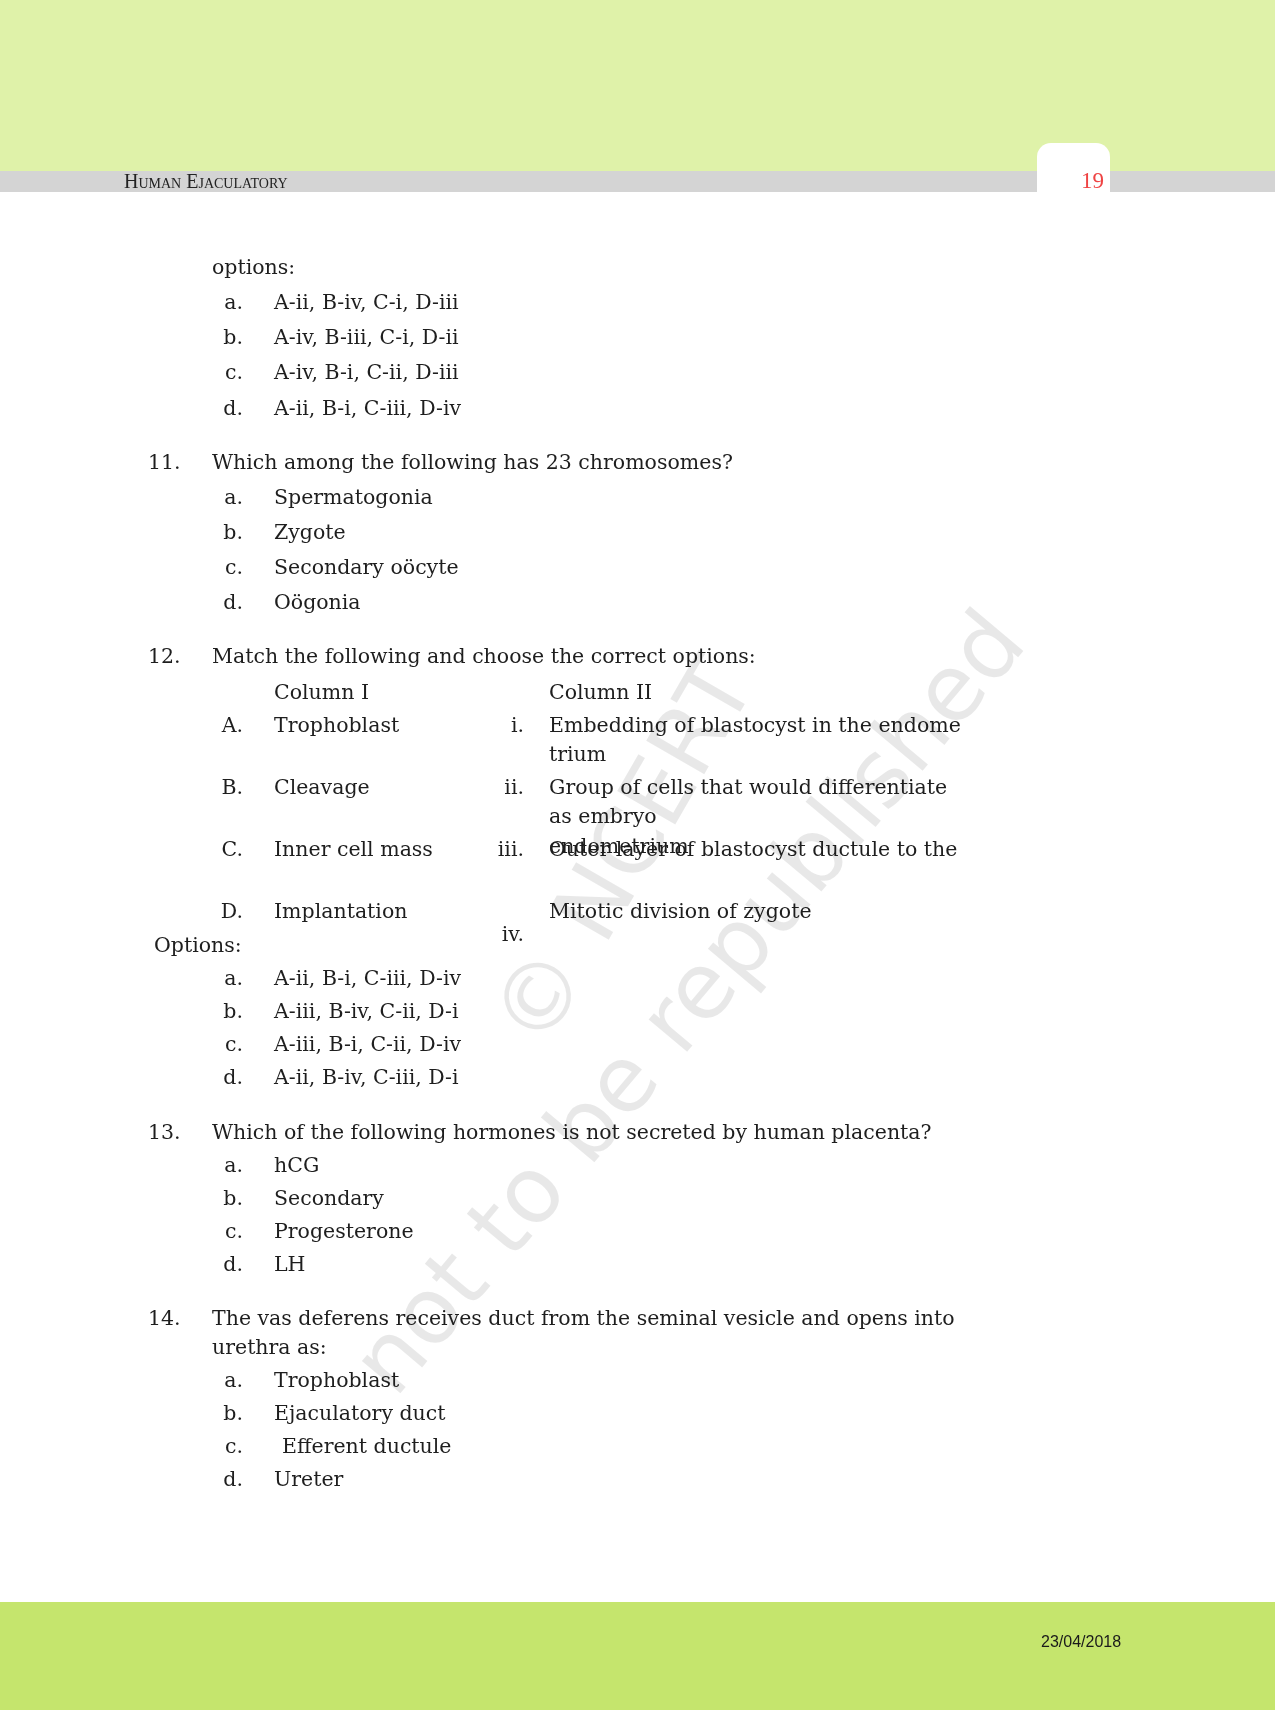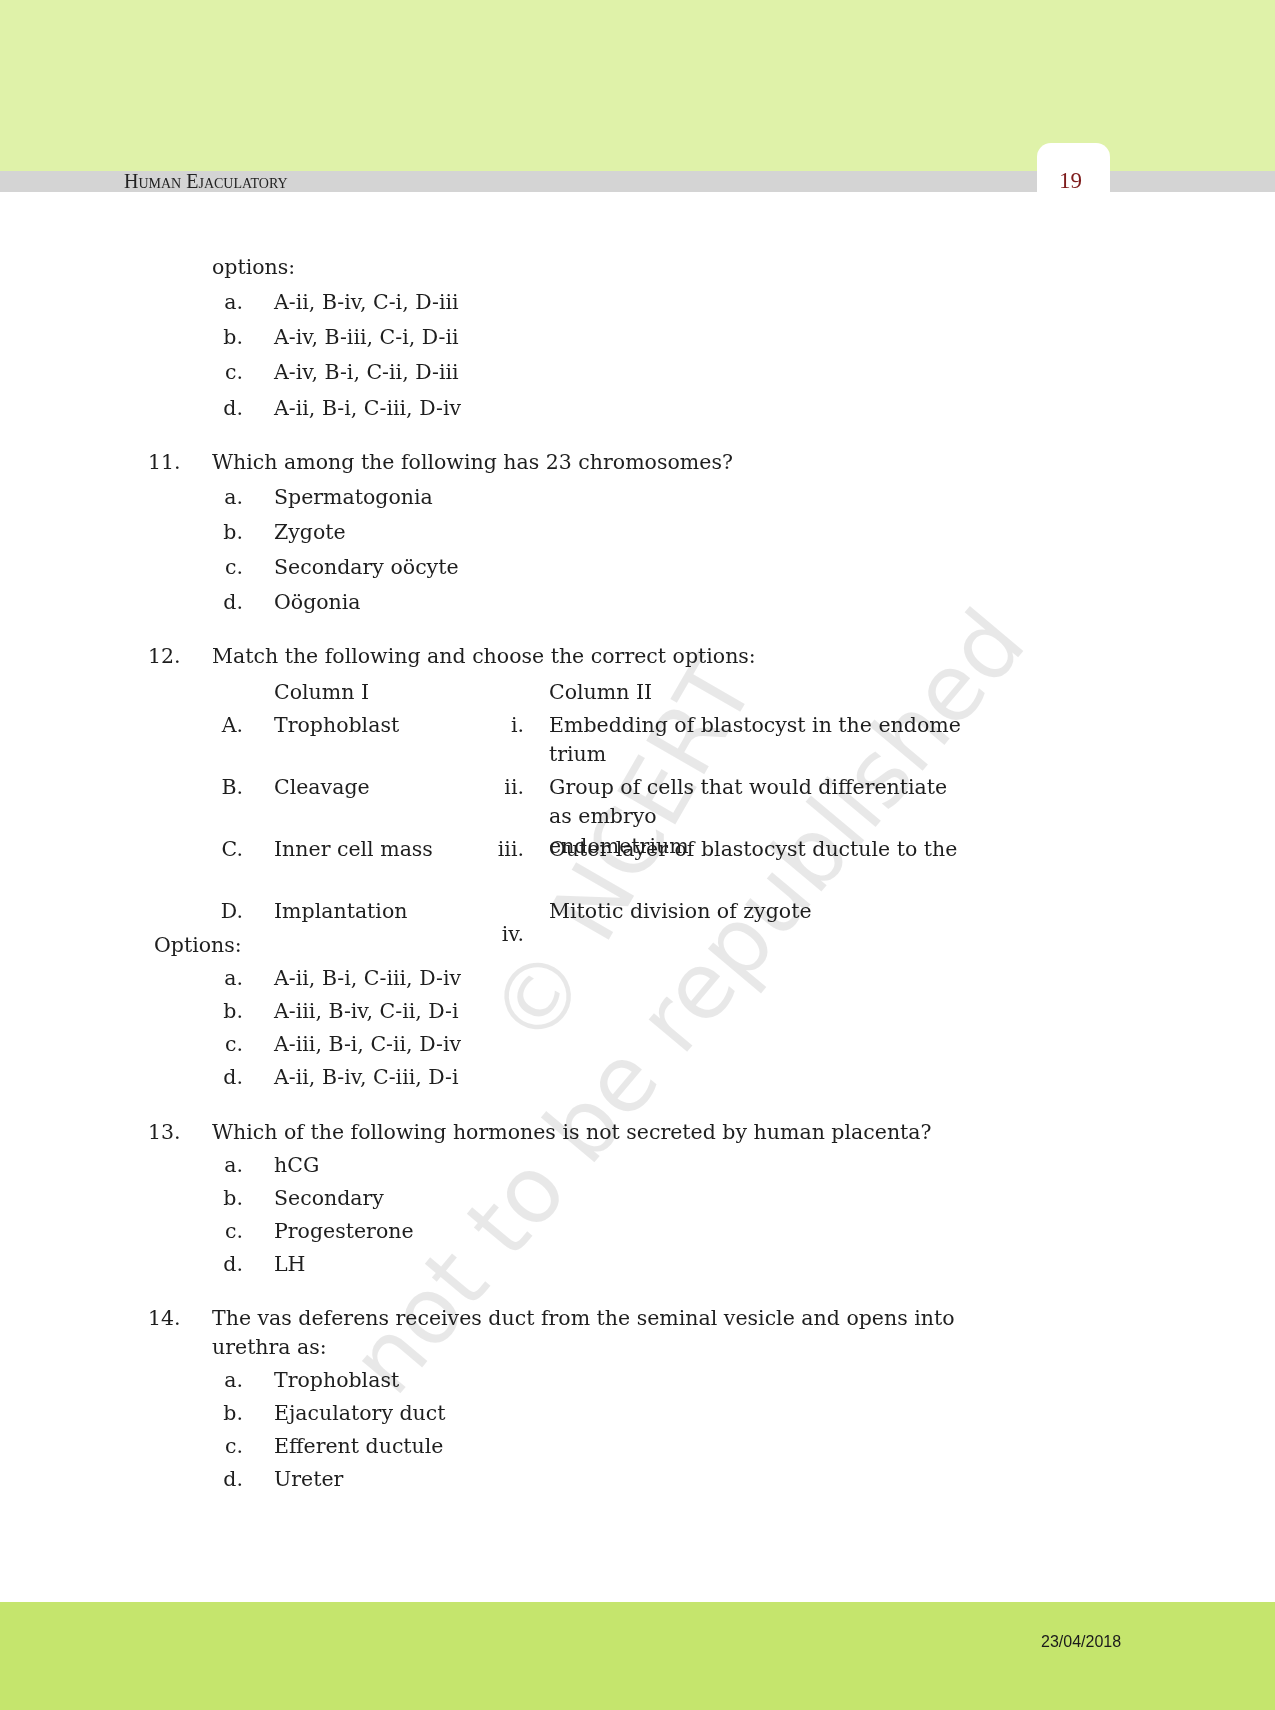--- a/index.html
+++ b/index.html
@@ -4,22 +4,22 @@
 <style>
   html, body { margin:0; padding:0; }
   body { width:1275px; height:1710px; position:relative; background:#ffffff; overflow:hidden;
          font-family:"DejaVu Serif", "Liberation Serif", serif; color:#1e1e1e; }
   .top-band { position:absolute; left:0; top:0; width:1275px; height:171px; background:#dff2a9; }
   .header-bar { position:absolute; left:0; top:171px; width:1275px; height:21px; background:#d4d4d4; }
   .running-head { position:absolute; left:124px; top:170px; font-family:"Liberation Serif", serif; font-size:20px;
                   color:#222; letter-spacing:0px; font-variant:small-caps; }
   .page-tab { position:absolute; left:1037px; top:143px; width:73px; height:58px; background:#fff;
               border-radius:14px 14px 0 0; }
-  .page-num { position:absolute; left:1037px; top:168px; width:67px; text-align:center;
-              font-family:"Liberation Serif", serif; font-size:23px; color:#7f1d1d; }
+  .page-num { position:absolute; left:1037px; top:168px; width:67px; text-align:right;
+              font-family:"Liberation Serif", serif; font-size:23px; color:#ef4444; }
   .bottom-band { position:absolute; left:0; top:1602px; width:1275px; height:108px; background:#c5e56d; }
   .date { position:absolute; left:1041px; top:1633px; font-family:"Liberation Sans", sans-serif; font-size:16px; color:#1a1a1a; }
 
   .content { position:absolute; left:0; top:0; width:1275px; font-size:20.5px; }
   .line { position:absolute; white-space:nowrap; }
   .qnum { position:absolute; left:148px; }
   .qtext { position:absolute; left:212px; }
   .olbl { position:absolute; width:30px; text-align:right; left:213px; }
   .otext { position:absolute; left:274px; }
   .col2lbl { position:absolute; width:60px; text-align:right; left:464px; }
@@ -139,20 +139,20 @@
 
   <section>
     <span class="line qnum" style="top:1306px;">14.</span>
     <span class="line qtext" style="top:1306px;text-align:center;">The vas deferens receives duct from the seminal vesicle and opens into</span>
     <span class="line qtext" style="top:1335px;">urethra as:</span>
     <span class="line olbl" style="top:1368px;">a.</span>
     <span class="line otext" style="top:1368px;">Trophoblast</span>
     <span class="line olbl" style="top:1401px;">b.</span>
     <span class="line otext" style="top:1401px;">Ejaculatory duct</span>
     <span class="line olbl" style="top:1434px;">c.</span>
-    <span class="line otext" style="top:1434px;">Efferent ductule</span>
+    <span class="line otext" style="top:1434px;margin-left:8px;">Efferent ductule</span>
     <span class="line olbl" style="top:1467px;">d.</span>
     <span class="line otext" style="top:1467px;">Ureter</span>
   </section>
 </div>
 
 <div class="bottom-band"></div>
 <div class="date">23/04/2018</div>
 
 </body></html>

